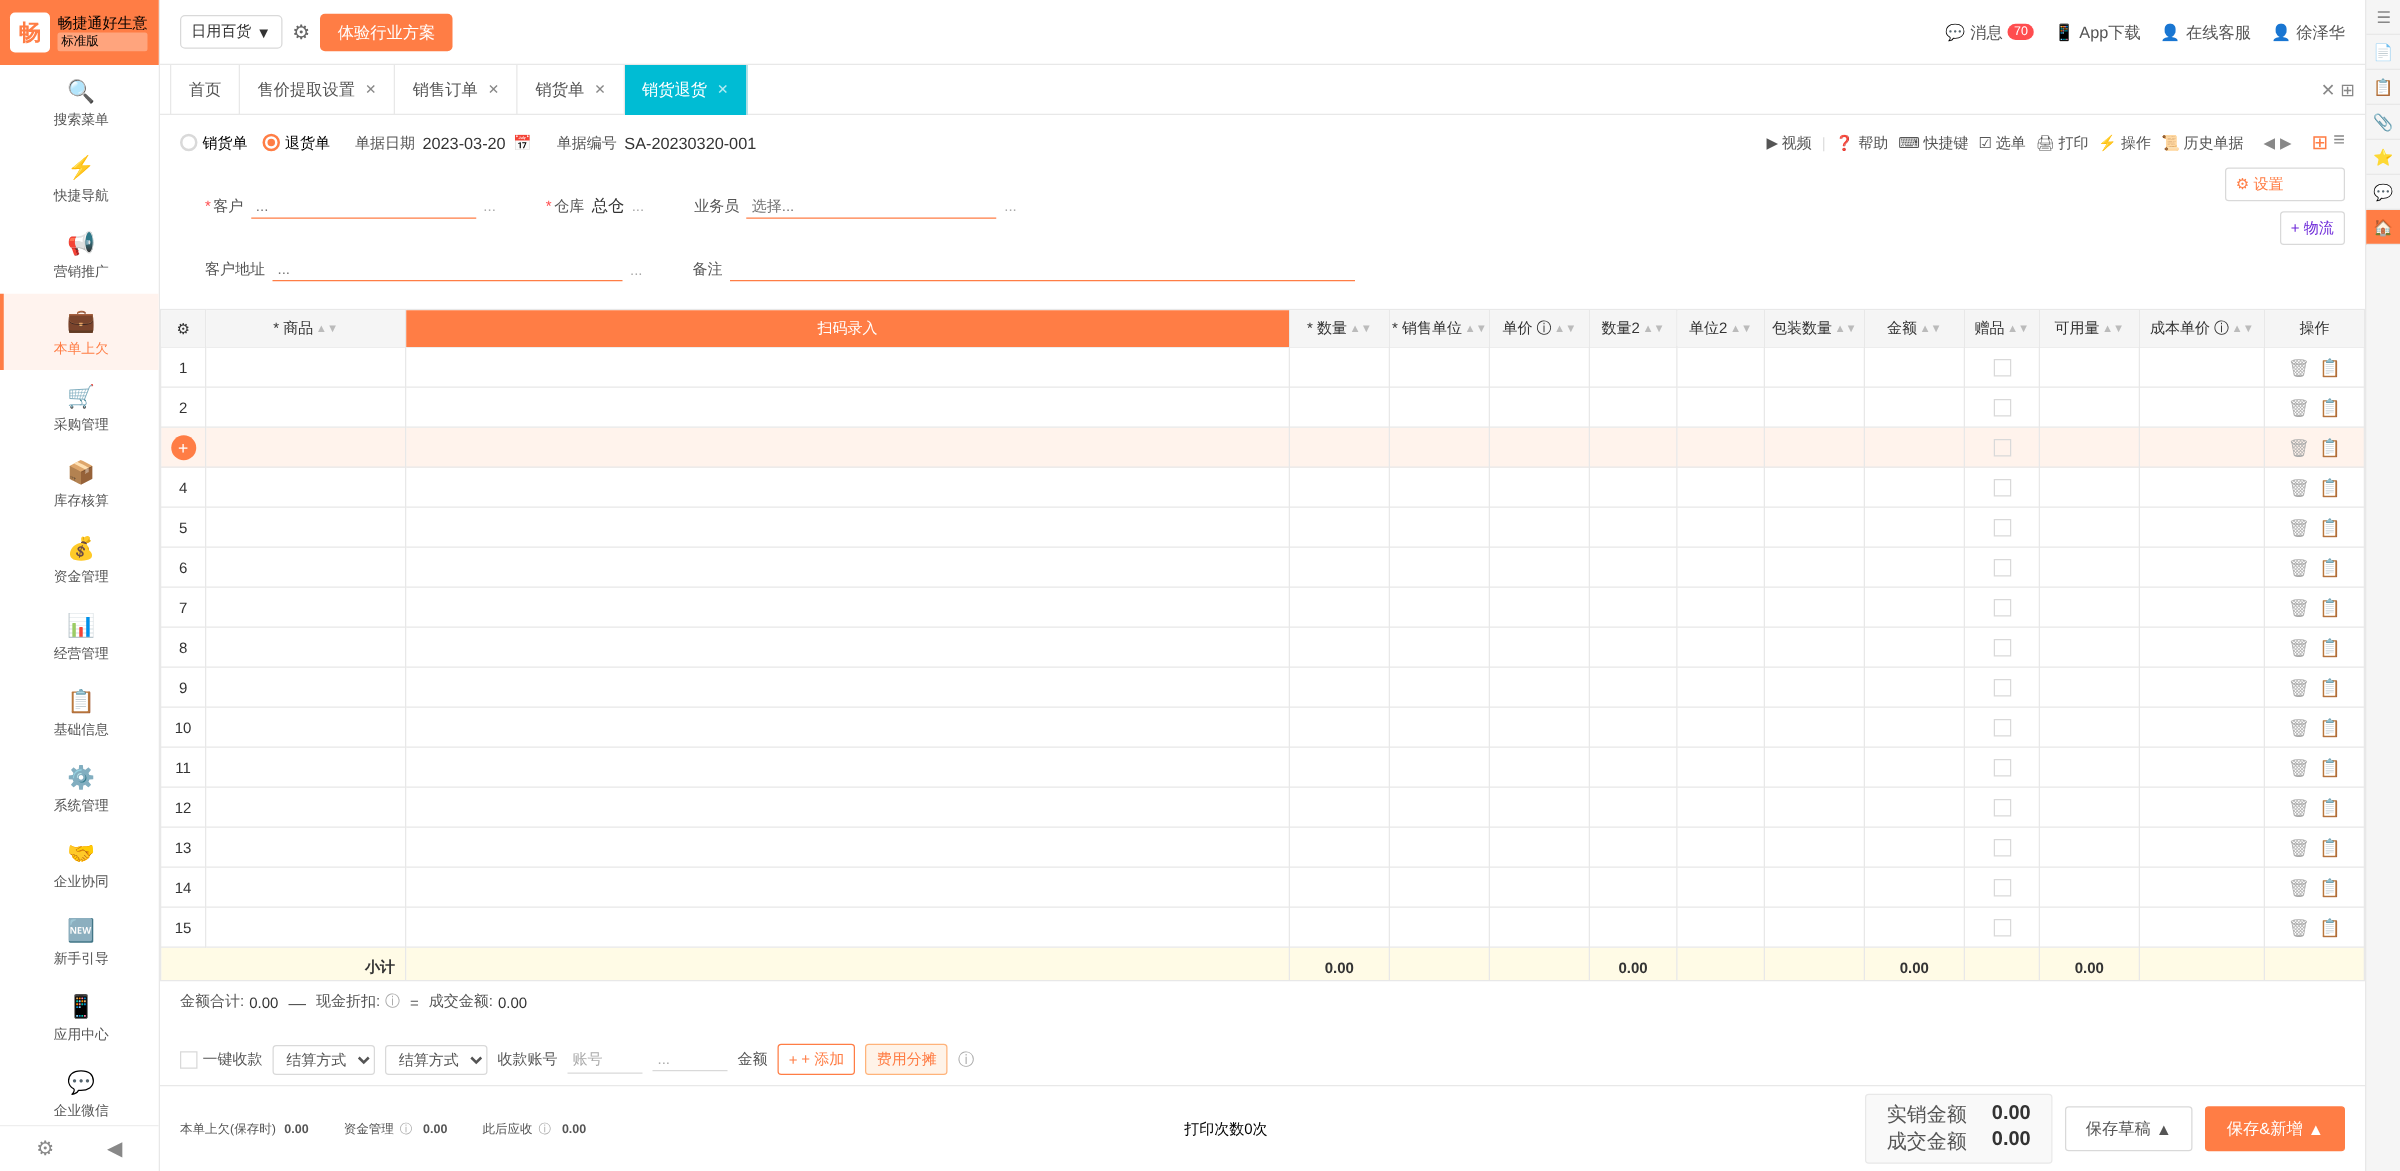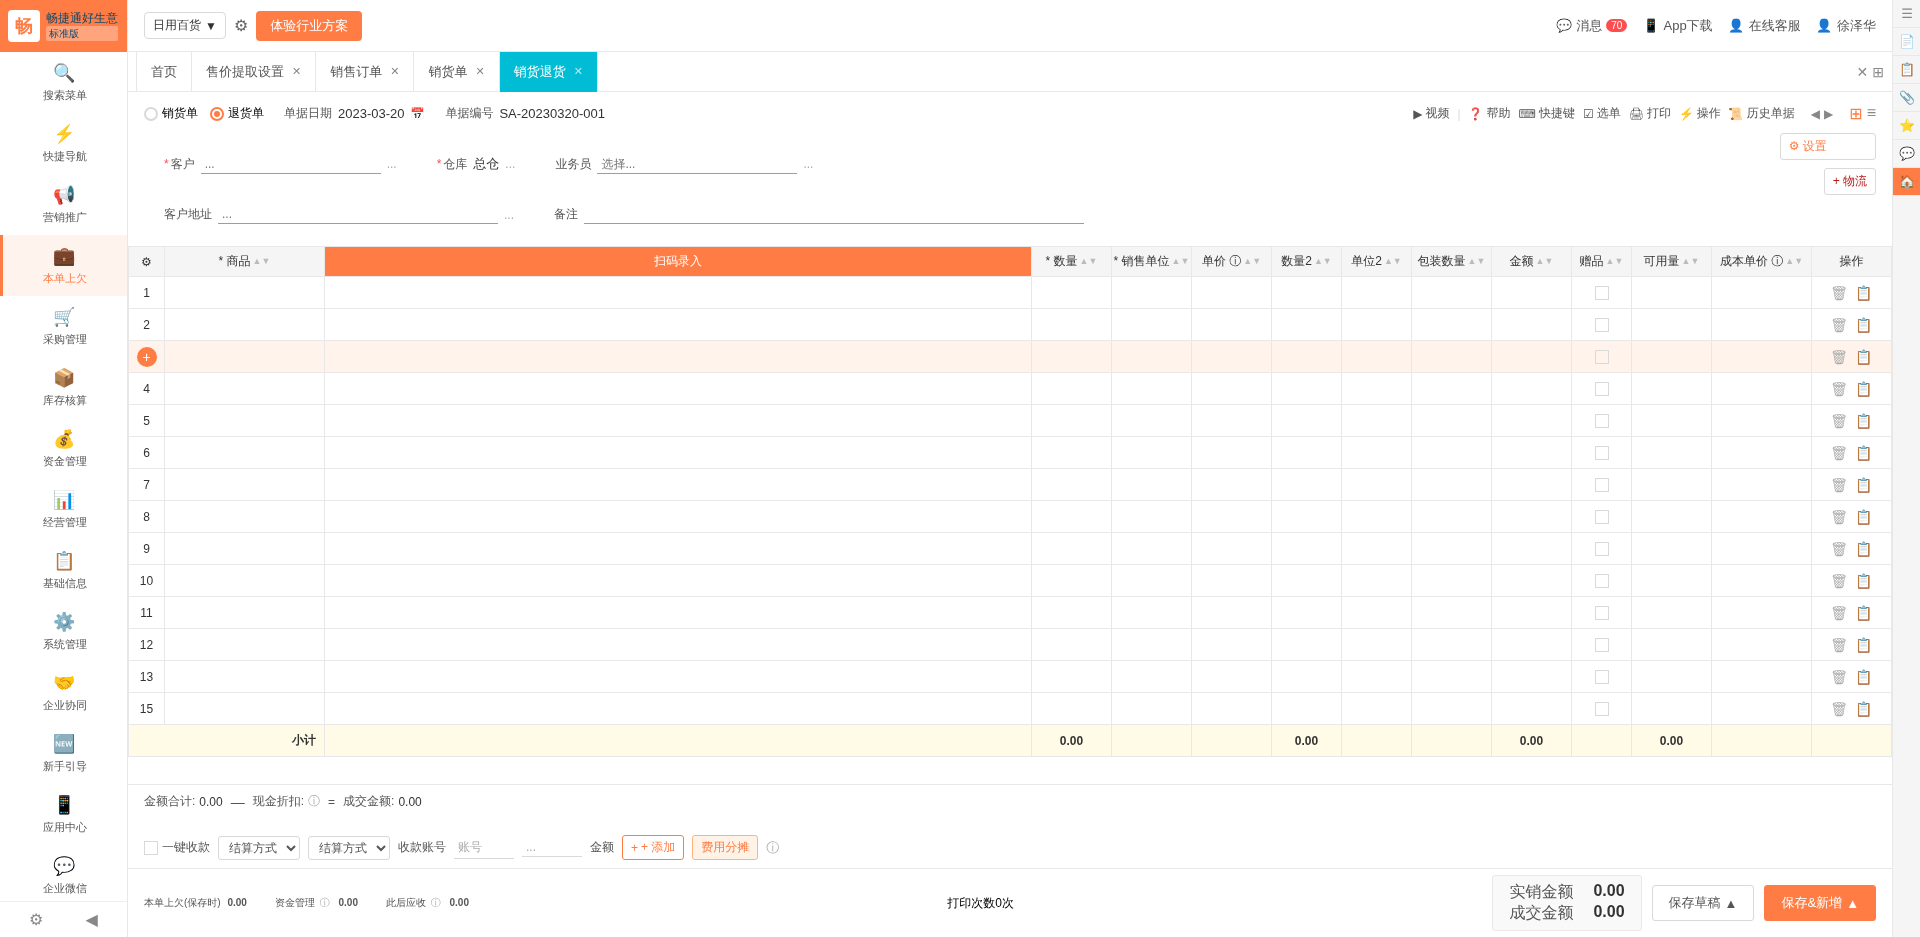--- a/index.html
+++ b/index.html
@@ -2,21 +2,21 @@
 <html><head>
   <meta charset="utf-8">
   <style>
     * { box-sizing: border-box; margin: 0; padding: 0; }
     body { font-family: 'Microsoft YaHei', Arial, sans-serif; font-size: 12px; background: #f0f2f5; display: flex; height: 937px; overflow: hidden; }
 
     
     .sidebar { width: 128px; background: #fff; display: flex; flex-direction: column; border-right: 1px solid #e8e8e8; flex-shrink: 0; }
     .sidebar-logo { background: #ff7d45; padding: 10px 8px; display: flex; align-items: center; gap: 6px; height: 52px; }
     .sidebar-logo-icon { width: 32px; height: 32px; background: #fff; border-radius: 4px; display: flex; align-items: center; justify-content: center; font-size: 18px; color: #ff7d45; font-weight: bold; }
-    .sidebar-logo-text { color: #0c4a6e; font-size: 12px; line-height: 1.3; }
+    .sidebar-logo-text { color: #000000; font-size: 12px; line-height: 1.3; }
     .sidebar-logo-badge { font-size: 10px; background: rgba(255,255,255,0.3); padding: 1px 3px; border-radius: 2px; }
     .sidebar-nav { flex: 1; overflow-y: auto; }
     .sidebar-item { display: flex; flex-direction: column; align-items: center; padding: 10px 4px; cursor: pointer; color: #555; border-left: 3px solid transparent; }
     .sidebar-item.active { background: #fff3ee; color: #ff7d45; border-left-color: #ff7d45; }
     .sidebar-item-icon { font-size: 18px; margin-bottom: 4px; }
     .sidebar-item-label { font-size: 11px; text-align: center; }
     .sidebar-bottom { border-top: 1px solid #eee; padding: 8px; display: flex; justify-content: space-around; }
     .sidebar-bottom-btn { color: #888; cursor: pointer; font-size: 16px; }
 
     
@@ -51,21 +51,21 @@
     .radio-dot.checked::after { content: ''; width: 6px; height: 6px; border-radius: 50%; background: #ff7d45; }
     .form-field { display: flex; align-items: center; gap: 6px; margin-left: 20px; }
     .form-label { color: #555; white-space: nowrap; }
     .form-label.required::before { content: '*'; color: #ff4d4f; margin-right: 2px; }
     .form-value { color: #333; font-size: 13px; }
     .form-input { border: none; border-bottom: 1px solid #ff7d45; outline: none; width: 140px; padding: 2px 4px; color: #333; font-size: 12px; }
     .form-input-dots { color: #aaa; }
     .form-toolbar-right { margin-left: auto; display: flex; gap: 8px; align-items: center; }
     .form-toolbar-btn { display: flex; align-items: center; gap: 3px; color: #555; cursor: pointer; font-size: 12px; }
     .settings-btn { border: 1px solid #d9d9d9; border-radius: 3px; padding: 4px 8px; cursor: pointer; background: #fff; font-size: 12px; color: #ff7d45; display: flex; align-items: center; gap: 3px; }
-    .add-btn { border: 1px solid #d9d9d9; border-radius: 3px; padding: 4px 8px; cursor: pointer; background: #fff; font-size: 12px; color: #b91c1c; margin-left: 44px; }
+    .add-btn { border: 1px solid #d9d9d9; border-radius: 3px; padding: 4px 8px; cursor: pointer; background: #fff; font-size: 12px; color: #6d28d9; margin-left: 44px; }
 
     
     .table-container { flex: 1; overflow: auto; background: #fff; }
     .data-table { width: 100%; border-collapse: collapse; table-layout: fixed; }
     .data-table th { background: #f5f5f5; border: 1px solid #e8e8e8; padding: 6px 4px; text-align: center; font-weight: normal; color: #333; font-size: 12px; white-space: nowrap; position: sticky; top: 0; z-index: 2; }
     .data-table td { border: 1px solid #e8e8e8; padding: 4px; text-align: center; color: #333; font-size: 12px; height: 32px; }
     .data-table tr.highlighted td { background: #fff3ec; }
     .col-settings { width: 36px; }
     .col-product { width: 160px; }
     .col-scan { background: #ff7d45 !important; color: #fff !important; }
@@ -731,20 +731,43 @@
               </div>
             </td>
     <td></td>
     <td></td>
     <td>
       <span class="op-btn">🗑</span>
       <span class="op-btn">📋</span>
     </td>
   </tr>
           <tr>
+    <td>14</td>
+    <td></td>
+    <td></td>
+    <td></td>
+    <td></td>
+    <td></td>
+    <td></td>
+    <td></td>
+    <td></td>
+    <td></td>
+    <td>
+              <div class="checkbox-cell">
+                <span class="checkbox-box"></span>
+              </div>
+            </td>
+    <td></td>
+    <td></td>
+    <td>
+      <span class="op-btn">🗑</span>
+      <span class="op-btn">📋</span>
+    </td>
+  </tr>
+          <tr>
     <td>15</td>
     <td></td>
     <td></td>
     <td></td>
     <td></td>
     <td></td>
     <td></td>
     <td></td>
     <td></td>
     <td></td>

